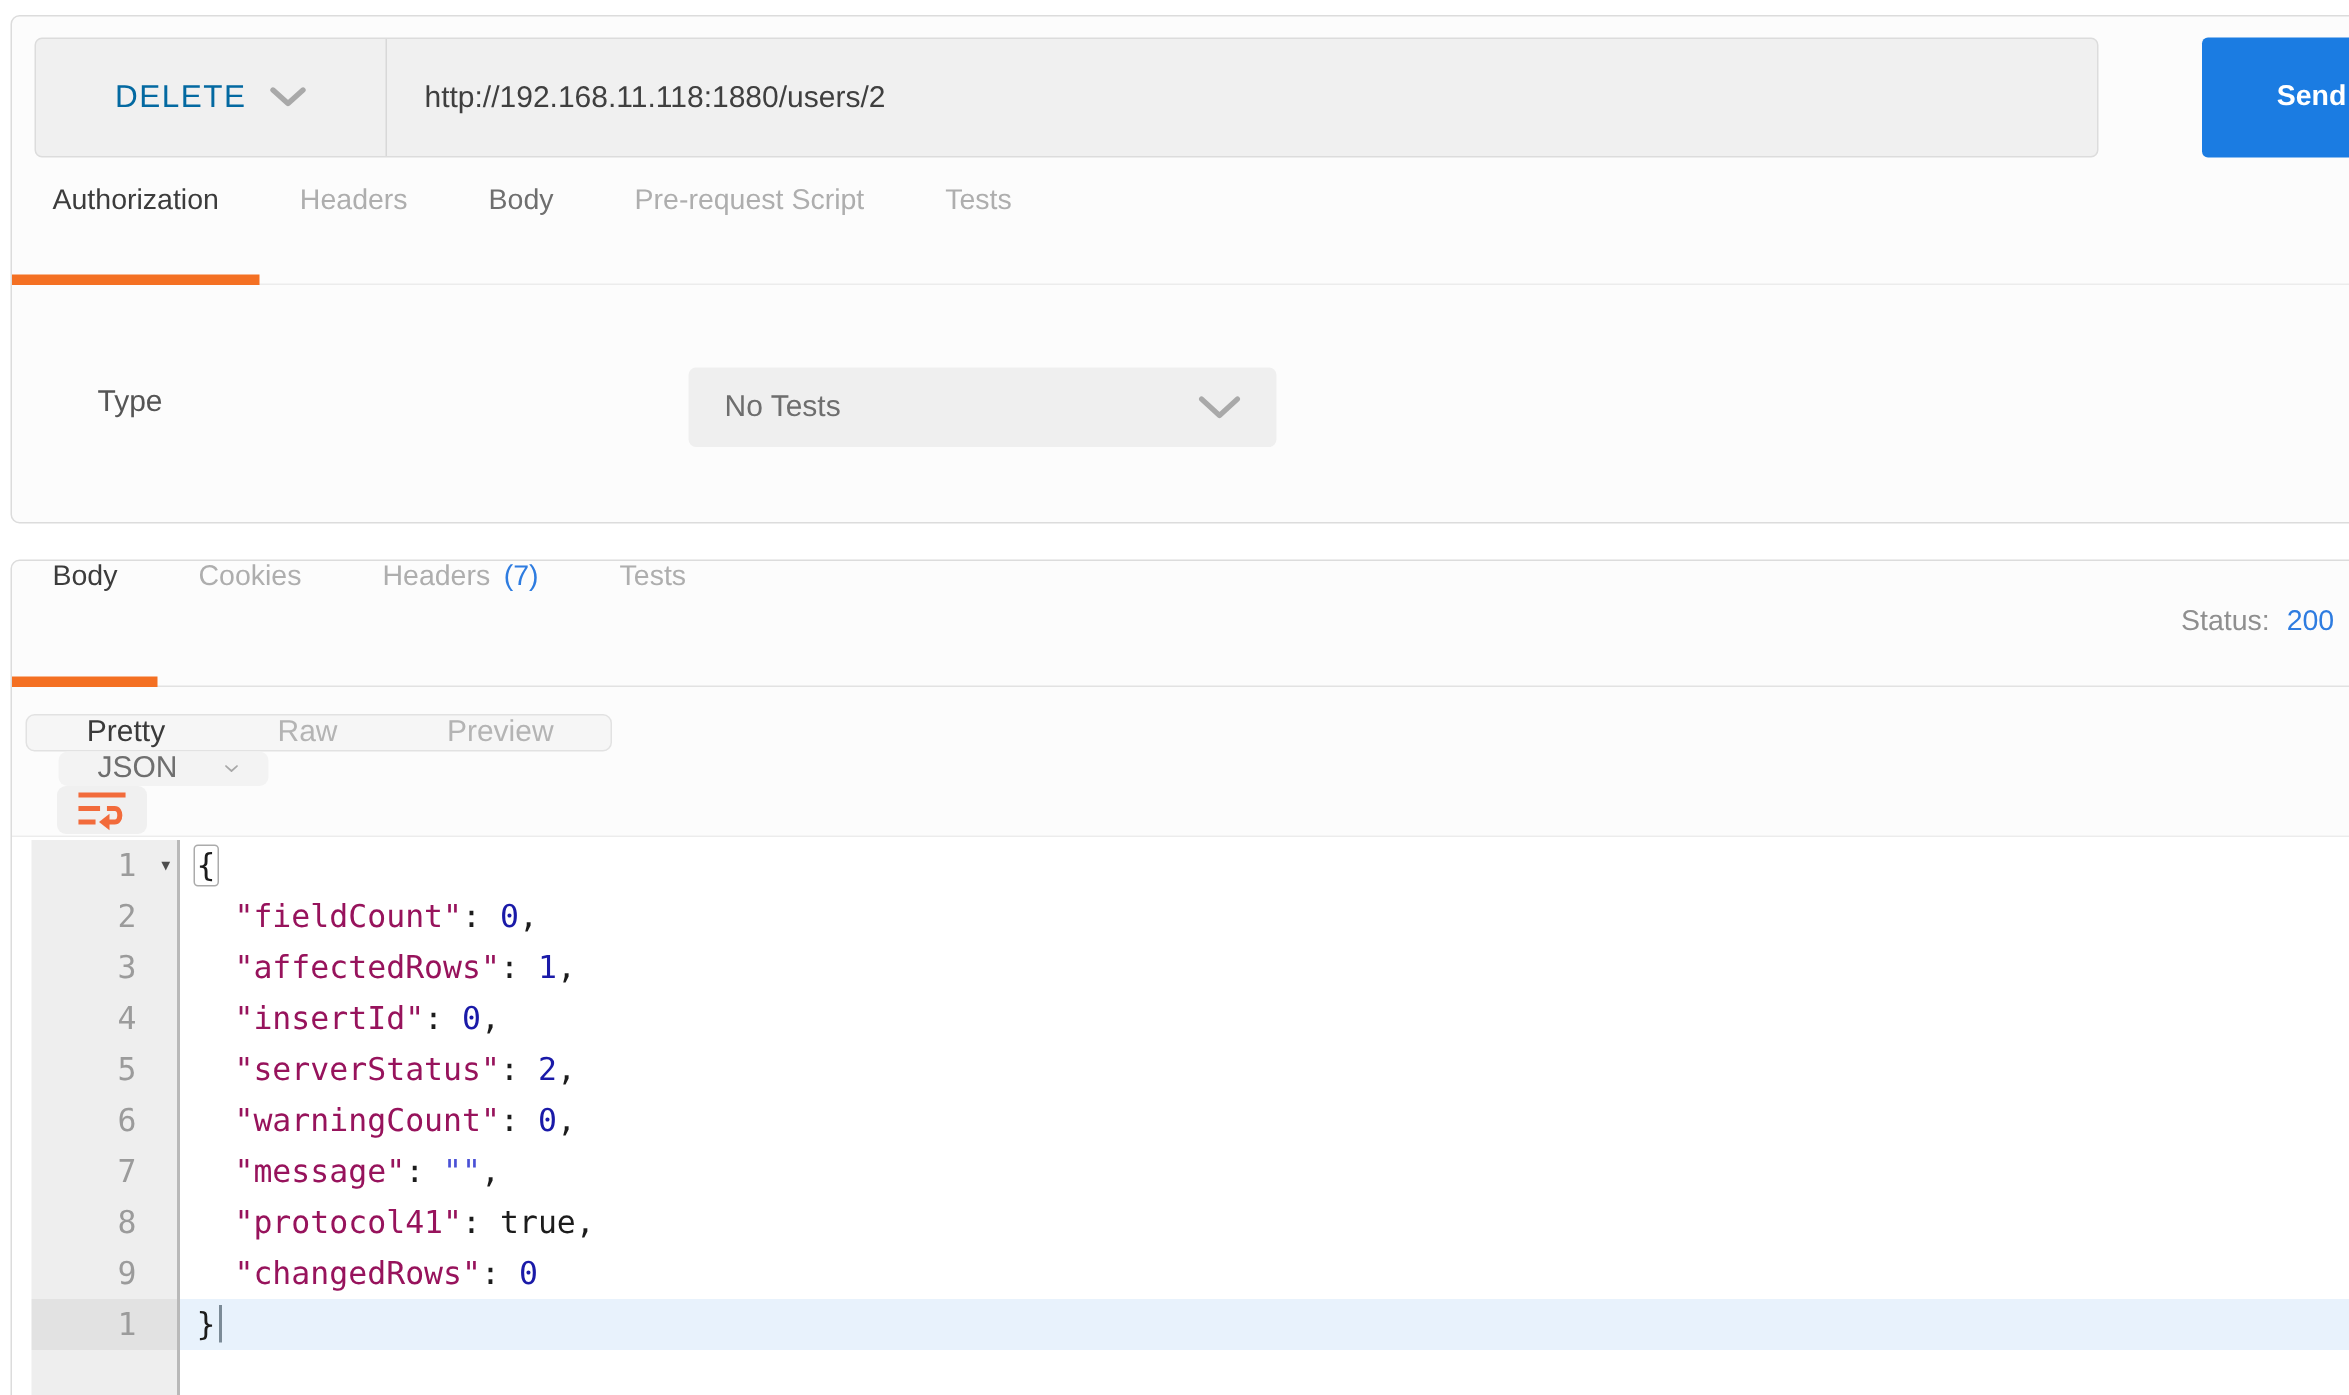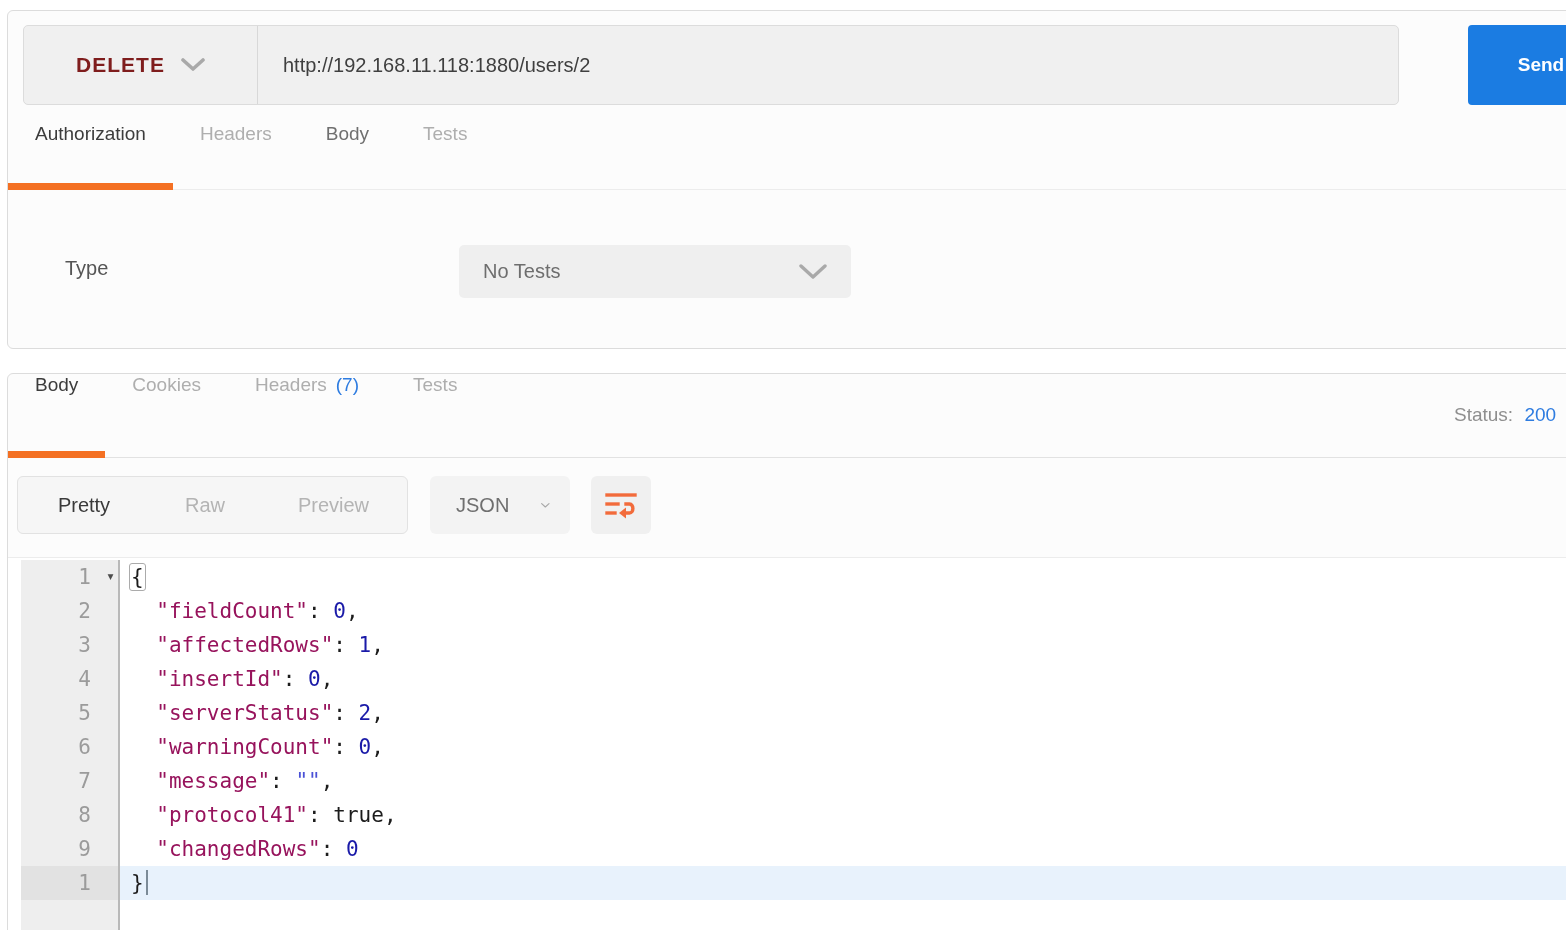--- a/index.html
+++ b/index.html
@@ -15,21 +15,21 @@
   
   .urlbar{
     position:absolute;left:15px;top:14px;width:1376px;height:80px;
     background:#f0f0f0;border:1px solid #dcdcdc;border-radius:5px;
     display:flex;align-items:stretch;box-sizing:border-box;
   }
   .method{
     width:233px;flex:none;display:flex;align-items:center;justify-content:center;
     gap:16px;border-right:1px solid #d8d8d8;cursor:pointer;
   }
-  .method .mlabel{font-size:21px;font-weight:bold;color:#7f1d1d;letter-spacing:1px;}
+  .method .mlabel{font-size:21px;font-weight:normal;color:#0369a1;letter-spacing:1px;}
   .urlfield{flex:1;display:flex;align-items:center;padding-left:25px;font-size:20px;color:#3f3f3f;}
   .params-btn{
     width:161px;flex:none;display:flex;align-items:center;justify-content:center;
     border-left:1px solid #d8d8d8;font-size:20px;color:#4a4a4a;cursor:pointer;
   }
   .send-btn{
     position:absolute;left:1460px;top:14px;width:146px;height:80px;
     background:#1b7ce2;border-radius:4px;border:none;
     display:flex;align-items:center;justify-content:center;
     color:#ffffff;font-size:19px;font-weight:bold;cursor:pointer;
@@ -63,21 +63,21 @@
     padding:0 24px;box-sizing:border-box;cursor:pointer;
   }
   .auth-select .sel-text{flex:1;font-size:20px;color:#6e6e6e;}
 
   
   .status-line{position:absolute;top:30px;left:1446px;font-size:19px;white-space:nowrap;}
   .status-line .slabel{color:#8f8f8f;}
   .status-line .svalue{color:#2e7ce0;margin-left:6px;}
 
   
-  .toolbar{position:absolute;left:9px;top:102px;height:58px;display:flex;align-items:stretch;}
+  .toolbar{position:absolute;left:9px;top:102px;height:58px;display:flex;align-items:stretch;flex-direction:column;}
   .viewmodes{
     width:391px;background:#f6f6f6;border:1px solid #e2e2e2;border-radius:6px;
     display:flex;align-items:center;box-sizing:border-box;
   }
   .vm{font-size:20px;color:#b4b4b4;text-align:center;cursor:pointer;}
   .vm.active{color:#3a3a3a;}
   .vm.w1{width:132px;} .vm.w2{width:110px;} .vm.w3{width:147px;}
   .fmt-select{
     width:140px;margin-left:22px;background:#f3f3f3;border-radius:6px;
     display:flex;align-items:center;padding:0 20px 0 26px;box-sizing:border-box;cursor:pointer;gap:32px;
@@ -139,20 +139,24 @@
     </div>
     <div class="tab">
       <span>Headers</span>
 
     </div>
     <div class="tab semi">
       <span>Body</span>
 
     </div>
     <div class="tab">
+      <span>Pre-request Script</span>
+
+    </div>
+    <div class="tab">
       <span>Tests</span>
 
     </div>
   </div>
 
   <div class="type-label">Type</div>
   <div class="auth-select">
     <span class="sel-text">No Tests</span>
     <svg class="chev" width="28" height="16" viewBox="0 0 28 16">
         <polyline points="2,2 14,13 26,2" fill="none" stroke="#a9a9a9" stroke-width="3.4" stroke-linecap="round" stroke-linejoin="round"></polyline>

